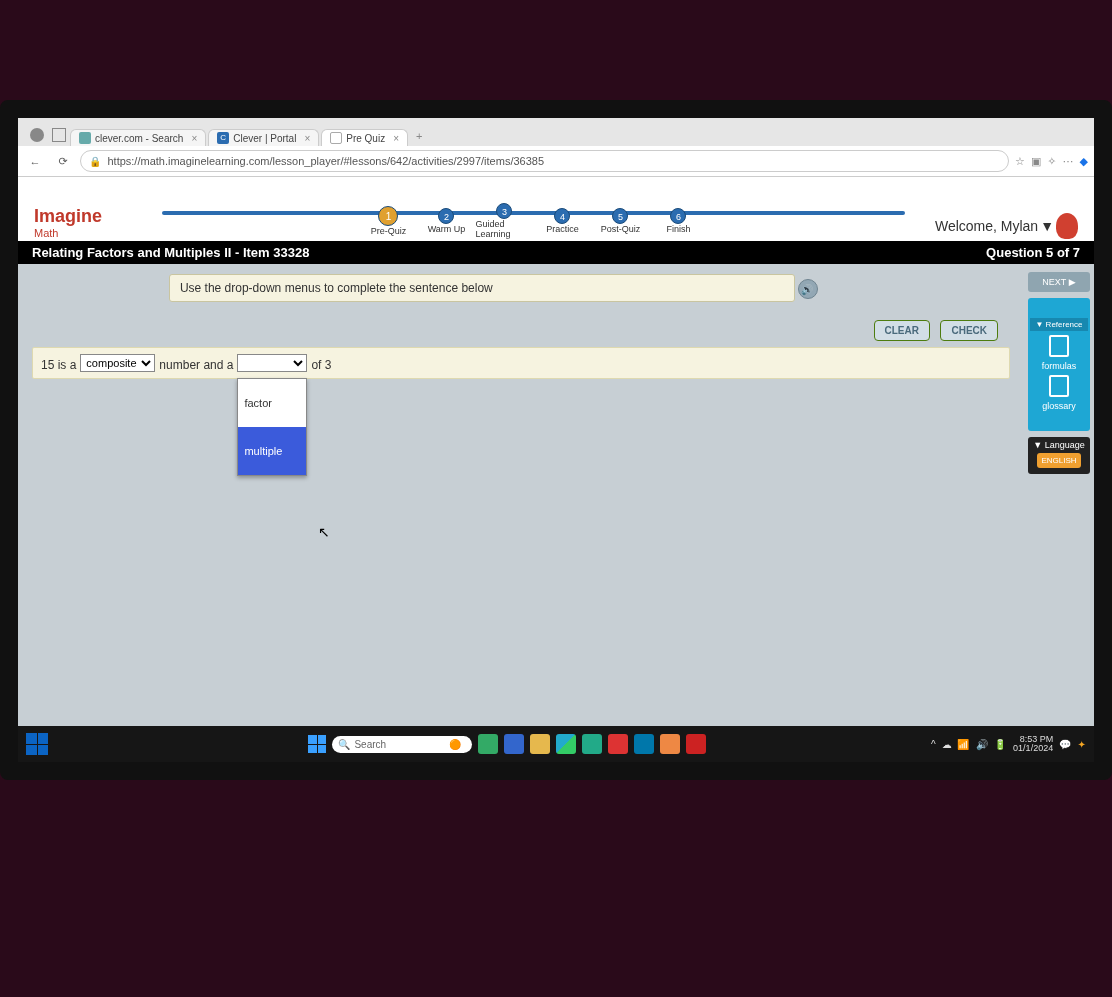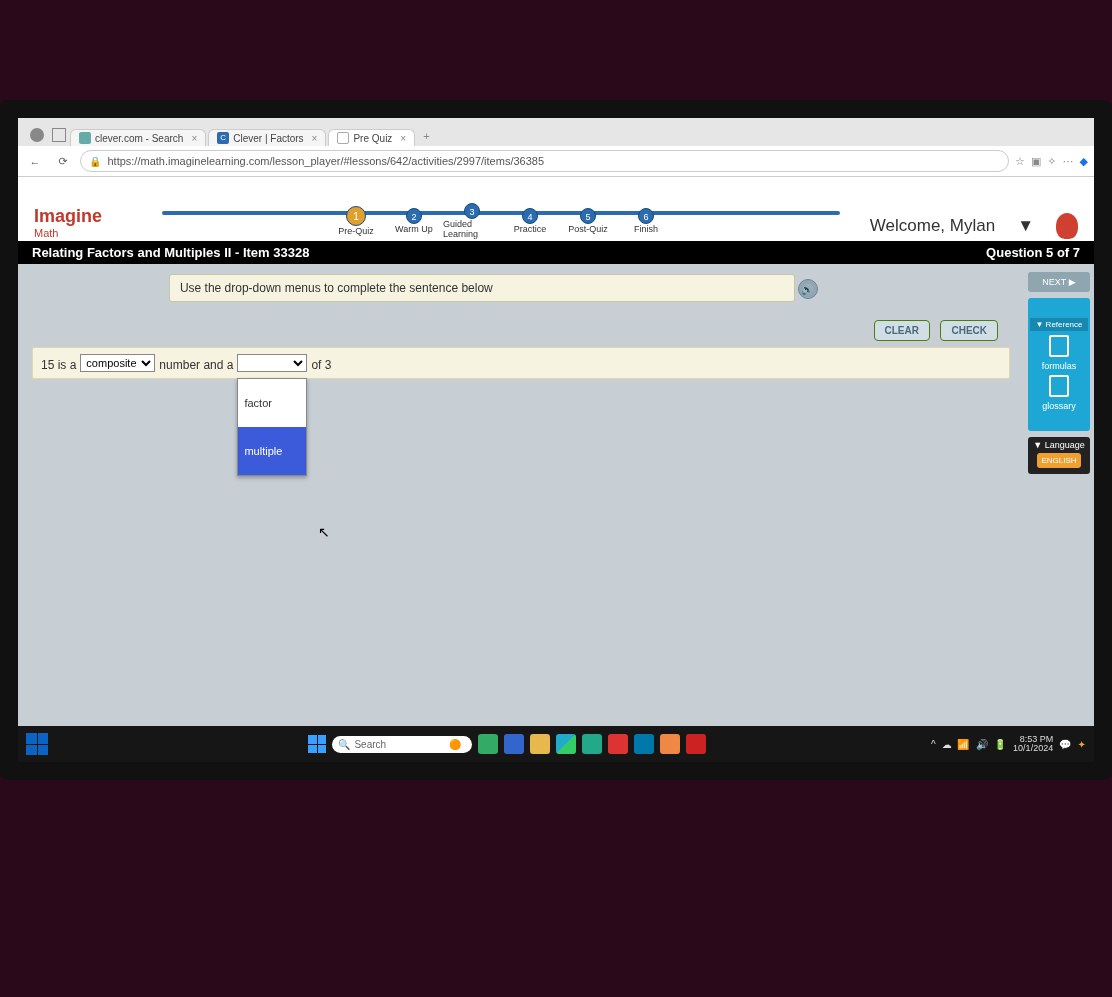--- a/index.html
+++ b/index.html
@@ -87,21 +87,21 @@
   .logo .t1 { color:#c0392b; font-weight:bold; font-size:18px; }
   .logo .t2 { color:#c0392b; font-size:11px; }
   .progress-track {
     flex:1; display:flex; align-items:center; gap:0; position:relative;
     justify-content:center;
   }
   .step { display:flex; flex-direction:column; align-items:center; font-size:9px; color:#333; width:58px; }
   .step .dot { width:16px; height:16px; border-radius:50%; background:#2b6cb0; color:#fff; font-size:9px; line-height:16px; text-align:center; z-index:2; border:1px solid #1a4b7a;}
   .step.current .dot { background:#e0a030; width:20px; height:20px; line-height:20px; font-size:10px;}
   .track-line { position:absolute; top:8px; left:30px; right:30px; height:4px; background:#2b6cb0; z-index:1; border-radius:2px;}
-  .welcome { display:flex; align-items:center; gap:22px; font-size:17px; color:#333; }
+  .welcome { display:flex; align-items:center; gap:2px; font-size:14px; color:#333; }
   .avatar { width:22px; height:26px; background:#d04030; border-radius:50% 50% 40% 40%; }
 
   
   .lesson-bar {
     background:#000; color:#fff; font-weight:bold; font-size:13px;
     padding:4px 14px; display:flex; justify-content:space-between;
   }
 
   
   .content-wrap {
@@ -198,21 +198,21 @@
       <div class="tab-row">
         <span class="profile-ico"></span>
         <span style="width:14px; height:14px; border:1px solid #888; margin:4px; display:inline-block"></span>
         <div class="tab">
           <span class="favico" style="background:#6aa;"></span>
           <span>clever.com - Search</span>
           <span class="close">×</span>
         </div>
         <div class="tab">
           <span class="favico blue">C</span>
-          <span>Clever | Factors</span>
+          <span>Clever | Portal</span>
           <span class="close">×</span>
         </div>
         <div class="tab active">
           <span class="favico doc"></span>
           <span>Pre Quiz</span>
           <span class="close">×</span>
         </div>
         <span style="padding:4px 6px; color:#888">+</span>
       </div>
       <div class="addr-row">
@@ -357,21 +357,21 @@
         <span class="tb-ico" style="background:#c22"></span>
       </div>
       <div class="tray">
         <span>^</span>
         <span>☁</span>
         <span>📶</span>
         <span>🔊</span>
         <span>🔋</span>
         <div class="clock">
           <div>8:53 PM</div>
-          <div>10/1/2024</div>
+          <div>01/1/2024</div>
         </div>
         <span>💬</span>
         <span style="color:#f5a623">✦</span>
       </div>
     </div>
 
   </div>
 </div>
 
 </body></html>

